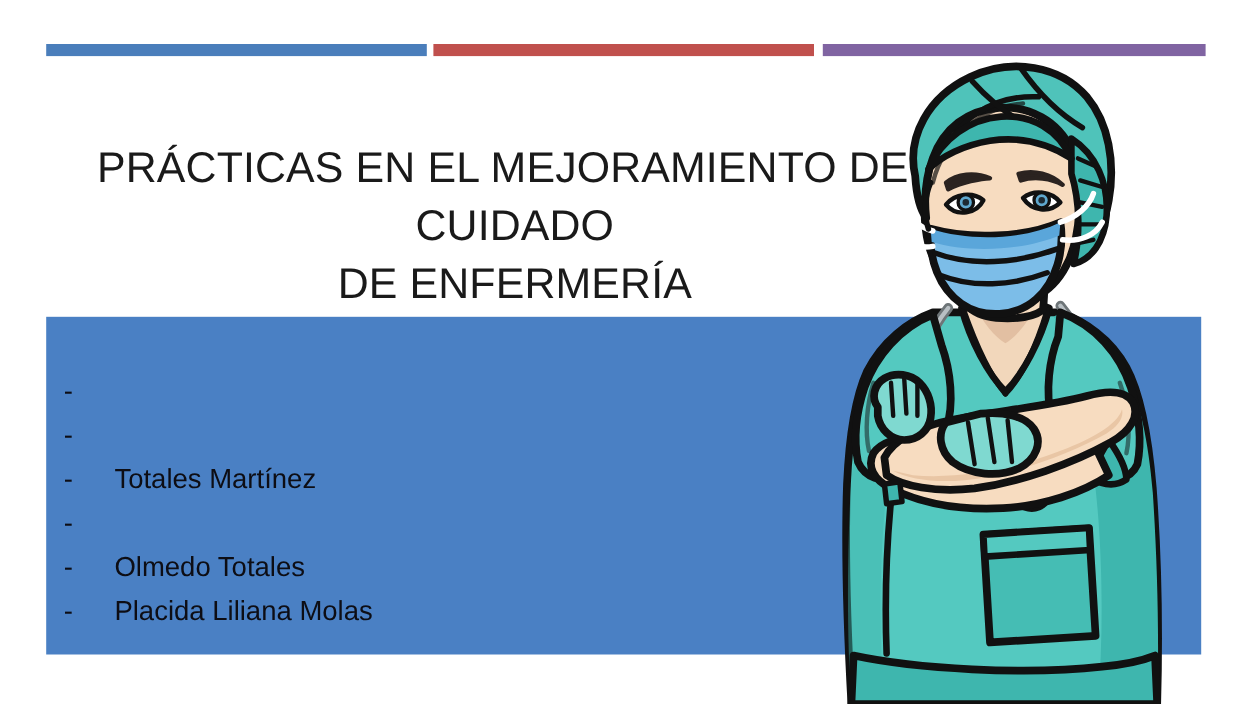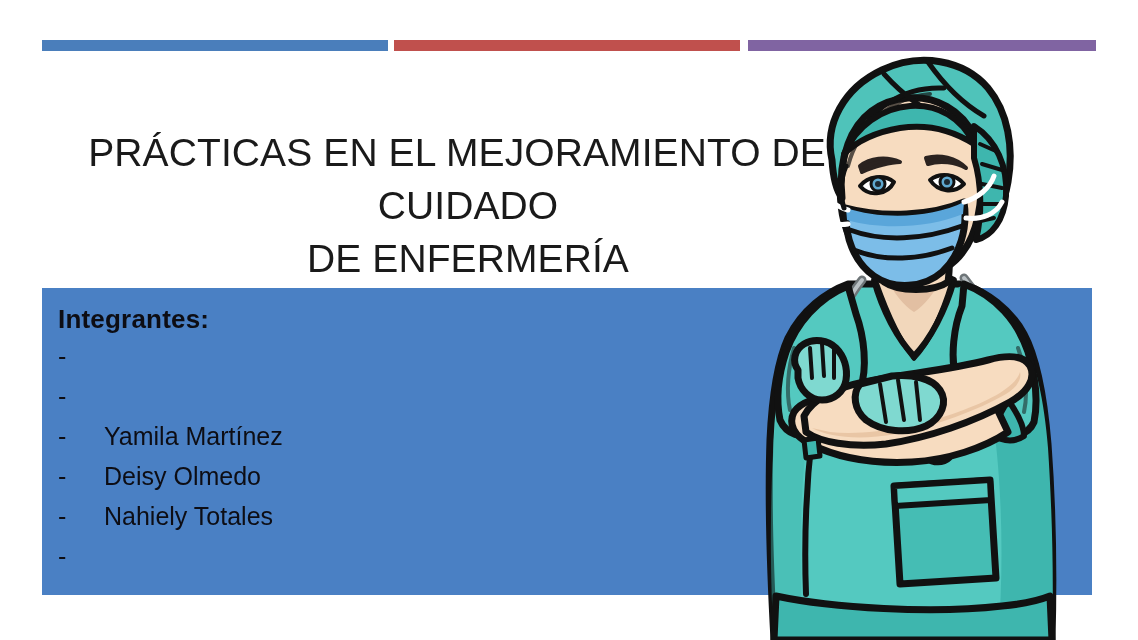--- a/index.html
+++ b/index.html
@@ -96,42 +96,41 @@
 <div id="slide">
 
   <div class="accent-bar" id="bar-blue"></div>
   <div class="accent-bar" id="bar-red"></div>
   <div class="accent-bar" id="bar-purple"></div>
 
   <div id="title">PRÁCTICAS EN EL MEJORAMIENTO DEL CUIDADO
 DE ENFERMERÍA</div>
 
   <div id="members-panel">
-    <div id="members-heading">Integrantes:</div>
     <ul id="members-list">
       <li>
         <span class="dash">-</span>
       </li>
       <li>
         <span class="dash">-</span>
       </li>
       <li>
         <span class="dash">-</span>
-        <span>Yamila Martínez</span>
-      </li>
-      <li>
-        <span class="dash">-</span>
-        <span>Deisy Olmedo</span>
-      </li>
-      <li>
-        <span class="dash">-</span>
-        <span>Nahiely Totales</span>
-      </li>
-      <li>
-        <span class="dash">-</span>
+        <span>Totales Martínez</span>
+      </li>
+      <li>
+        <span class="dash">-</span>
+      </li>
+      <li>
+        <span class="dash">-</span>
+        <span>Olmedo Totales</span>
+      </li>
+      <li>
+        <span class="dash">-</span>
+        <span>Placida Liliana Molas</span>
       </li>
     </ul>
   </div>
 
   <svg id="nurse" viewBox="0 0 340 592">
     <defs>
       <clipPath id="bodyClip">
           <rect x="0" y="0" width="340" height="592"></rect>
         </clipPath>
     </defs>

